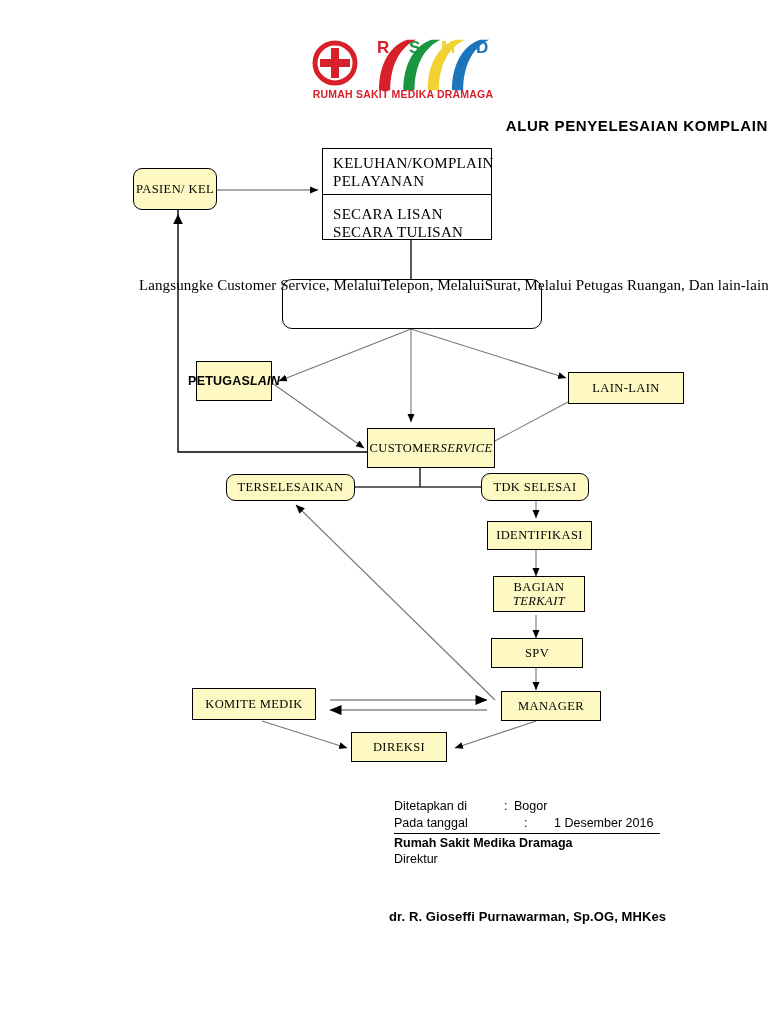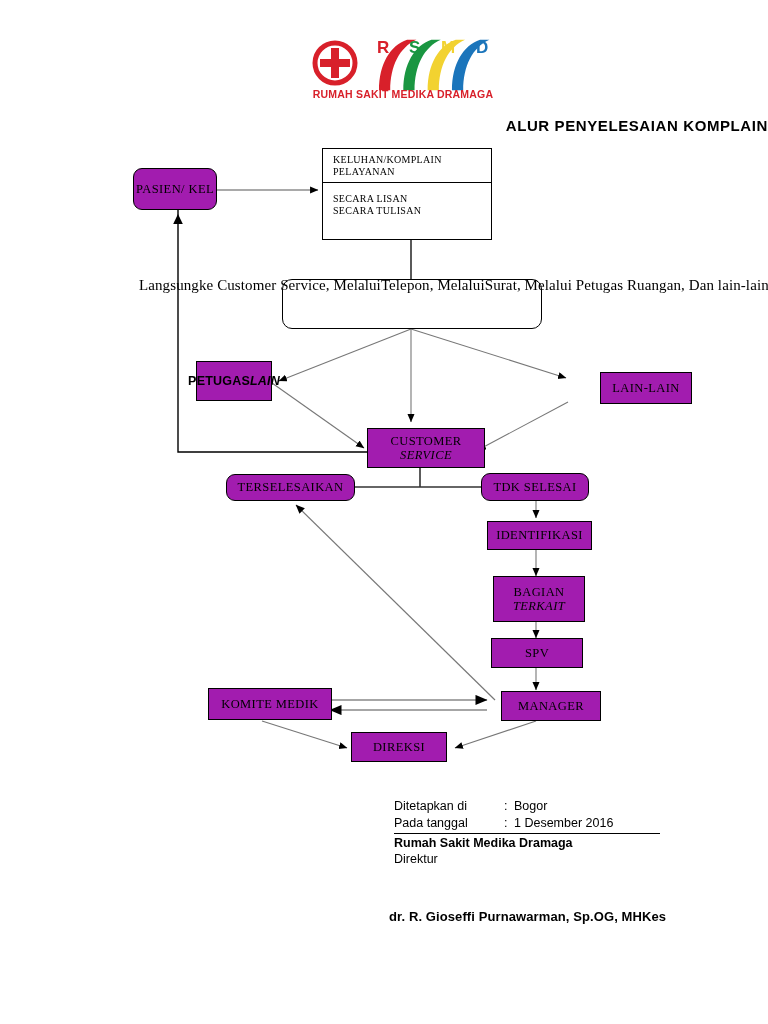--- a/index.html
+++ b/index.html
@@ -28,36 +28,36 @@
   
   .title{
     position:absolute;left:0;top:117px;width:768px;text-align:right;
     font-family:"Liberation Sans",sans-serif;font-weight:bold;font-size:15px;
     letter-spacing:0.6px;color:#000;
   }
 
   
   .node{
     position:absolute;box-sizing:border-box;border:1.4px solid #000;
-    background:#a21caf;display:flex;align-items:center;justify-content:center;
+    background:#fef9c3;display:flex;align-items:center;justify-content:center;
     text-align:center;font-family:"Liberation Serif",serif;font-size:12.5px;
     color:#000;line-height:1.15;letter-spacing:0.4px;
   }
   .node.round{border-radius:9px;}
   .node.sans-bold{
     font-family:"Liberation Sans",sans-serif;font-weight:bold;
     font-size:12.5px;letter-spacing:0.2px;
   }
   .node .l2{display:block;font-style:italic;}
 
   
   .stackbox{position:absolute;box-sizing:border-box;border:1.4px solid #000;background:#fff;}
   .stackbox .seg{
     box-sizing:border-box;padding:5px 0 4px 10px;
-    font-family:"Liberation Serif",serif;font-size:10px;line-height:1.2;
+    font-family:"Liberation Serif",serif;font-size:15px;line-height:1.2;
     letter-spacing:0.3px;color:#000;
   }
   .stackbox .seg.top{border-bottom:1.4px solid #000;}
   .stackbox .seg.bot{padding-top:10px;}
 
   
   .emptybox{position:absolute;box-sizing:border-box;border:1.3px solid #000;border-radius:10px;background:transparent;}
 
   
   .channel-text{
@@ -68,21 +68,21 @@
 
   
   svg.wires{position:absolute;left:0;top:0;width:768px;height:1024px;pointer-events:none;}
 
   
   .sig{position:absolute;left:394px;top:798px;width:330px;
        font-family:"Liberation Sans",sans-serif;font-size:12.5px;color:#000;}
   .sig-row{display:flex;line-height:1.38;}
   .sig-row .lbl{width:110px;}
   .sig-row .colon{width:10px;}
-  .sig-row.underline{border-bottom:1.3px solid #000;width:266px;}
+  .sig-row.underline{border-bottom:1.3px solid #000;width:266px;gap:20px;}
   .sig-hospital{font-weight:bold;font-size:12.5px;margin-top:1px;line-height:1.35;}
   .sig-role{font-size:12.5px;line-height:1.35;}
   .sig-name{
     position:absolute;left:389px;top:909px;
     font-family:"Liberation Sans",sans-serif;font-weight:bold;font-size:13px;
     color:#000;letter-spacing:0.1px;white-space:nowrap;
   }
 </style>
 </head>
 <body>
@@ -175,55 +175,55 @@
 
   <div class="emptybox" style="left:282px;top:279px;width:260px;height:50px;"></div>
 
   <div class="channel-text">Langsungke Customer Service, MelaluiTelepon, MelaluiSurat, Melalui Petugas Ruangan, Dan lain-lain</div>
 
   <div class="node sans-bold" style="left:196px;top:361px;width:76px;height:40px;flex-direction:row;">
     <span>PETUGAS</span>
     <span class="l2">LAIN</span>
   </div>
 
-  <div class="node" style="left:568px;top:372px;width:92px;height:32px;margin-left:32px;">
+  <div class="node" style="left:568px;top:372px;width:116px;height:32px;">
     <span>LAIN-LAIN</span>
   </div>
 
-  <div class="node" style="left:367px;top:428px;width:118px;height:40px;flex-direction:column;">
+  <div class="node" style="left:367px;top:428px;width:128px;height:40px;flex-direction:row;">
     <span>CUSTOMER</span>
     <span class="l2">SERVICE</span>
   </div>
 
   <div class="node round" style="left:226px;top:474px;width:129px;height:27px;">
     <span>TERSELESAIKAN</span>
   </div>
 
   <div class="node round" style="left:481px;top:473px;width:108px;height:28px;">
     <span>TDK  SELESAI</span>
   </div>
 
   <div class="node" style="left:487px;top:521px;width:105px;height:29px;">
     <span>IDENTIFIKASI</span>
   </div>
 
-  <div class="node" style="left:493px;top:576px;width:92px;height:46px;flex-direction:column;">
+  <div class="node" style="left:493px;top:576px;width:92px;height:36px;flex-direction:column;">
     <span>BAGIAN</span>
     <span class="l2">TERKAIT</span>
   </div>
 
   <div class="node" style="left:491px;top:638px;width:92px;height:30px;">
     <span>SPV</span>
   </div>
 
   <div class="node" style="left:501px;top:691px;width:100px;height:30px;">
     <span>MANAGER</span>
   </div>
 
-  <div class="node" style="left:192px;top:688px;width:124px;height:32px;margin-left:16px;">
+  <div class="node" style="left:192px;top:688px;width:124px;height:32px;">
     <span>KOMITE MEDIK</span>
   </div>
 
   <div class="node" style="left:351px;top:732px;width:96px;height:30px;">
     <span>DIREKSI</span>
   </div>
 
   <div class="sig">
     <div class="sig-row">
       <span class="lbl">Ditetapkan di</span>

